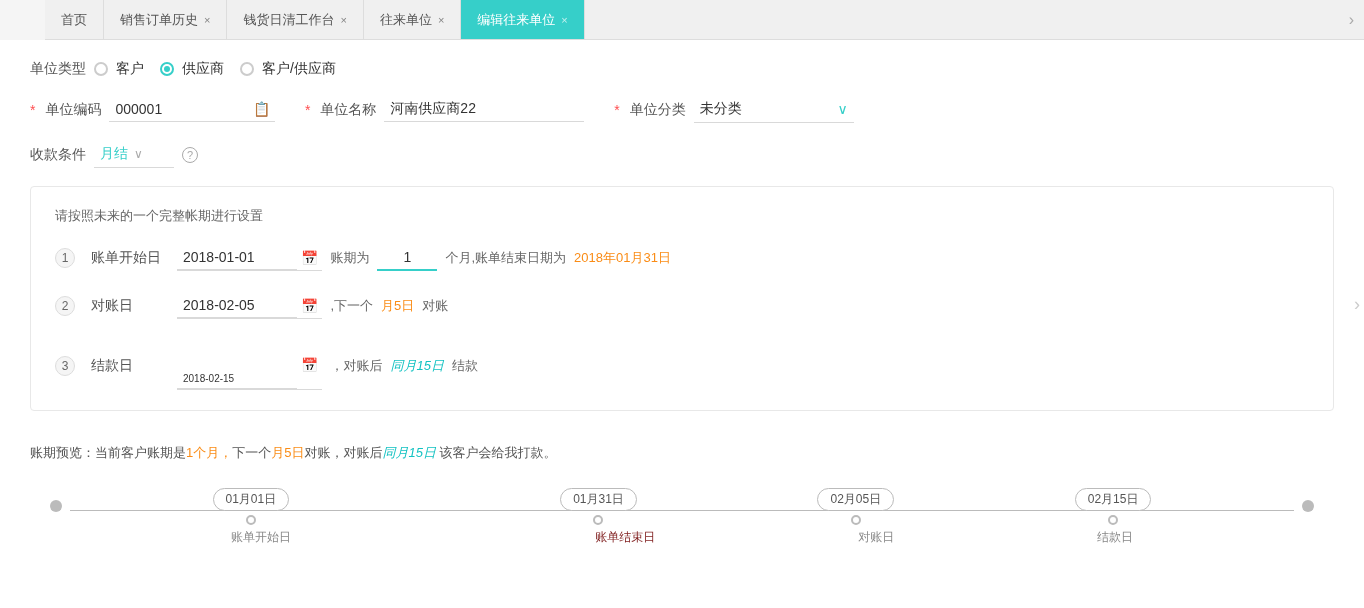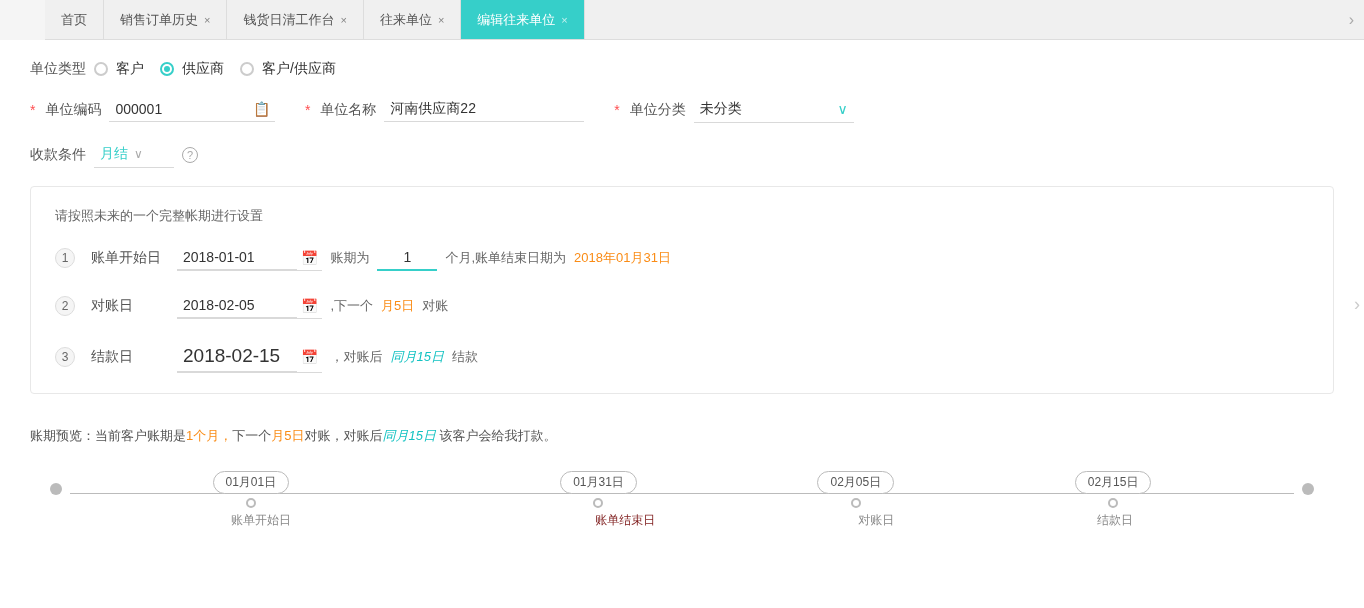--- a/index.html
+++ b/index.html
@@ -379,21 +379,21 @@
         <span class="step-suffix highlight-orange">月5日</span>
         <span class="step-suffix">对账</span>
       </div>
     </div>
 
     <div class="step-row" style="margin-bottom:0;">
       <div class="step-number">3</div>
       <span class="step-label">结款日</span>
       <div class="step-content">
         <div class="input-with-icon">
-          <input type="text" value="2018-02-15" style="border-top: none; border-right: none; border-left: none; border-image: initial; border-bottom: 1px solid rgb(217, 217, 217); outline: none; padding: 4px 6px; font-size: 19px; width: 120px; background: transparent;">
+          <input type="text" value="2018-02-15" style="border-top: none; border-right: none; border-left: none; border-image: initial; border-bottom: 1px solid rgb(217, 217, 217); outline: none; padding: 4px 6px; font-size: 10px; width: 120px; background: transparent; margin-top: 28px;">
           <span class="calendar-icon">📅</span>
         </div>
         <span class="step-suffix">，对账后</span>
         <span class="step-suffix highlight-teal">同月15日</span>
         <span class="step-suffix">结款</span>
       </div>
     </div>
   </div>
 
   <div class="preview-section">

